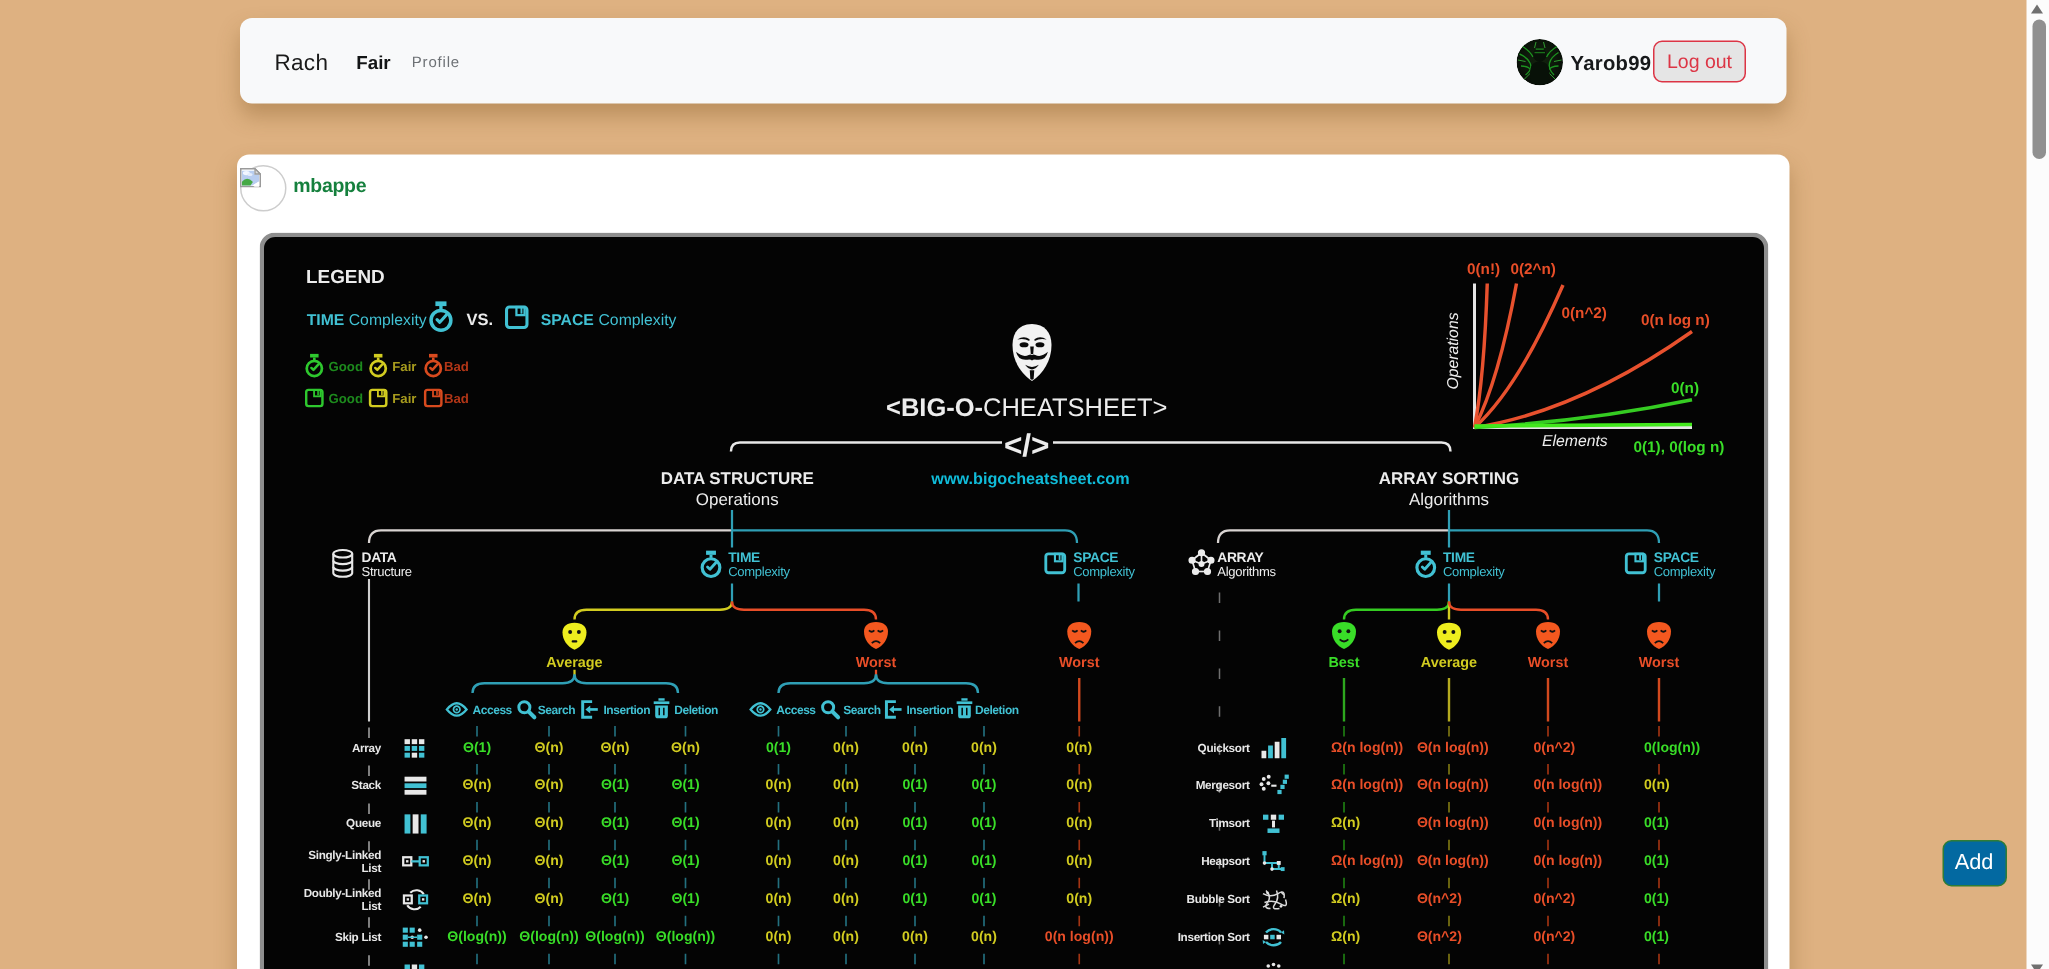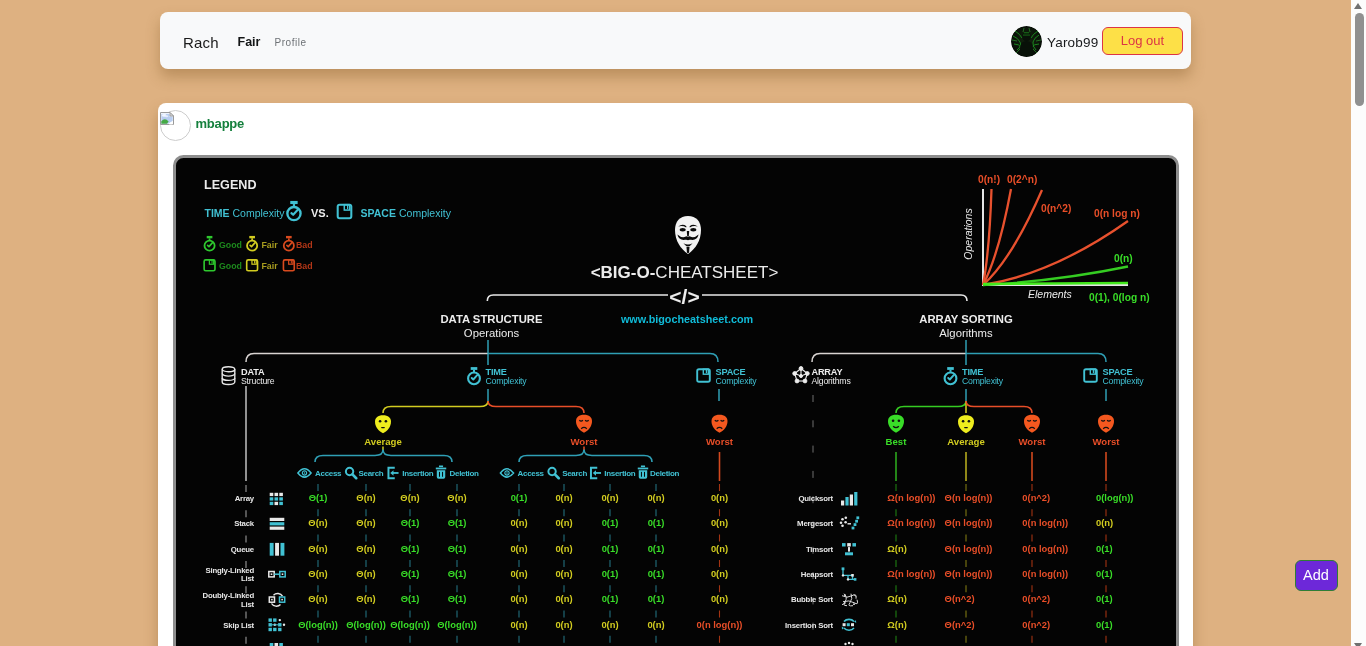--- a/index.html
+++ b/index.html
@@ -7,38 +7,38 @@
   body { background:#deb181; font-family:"Liberation Sans", sans-serif; position:relative; }
   .navbar {
     position:absolute; left:160px; top:12px; width:1031px; height:57px;
     background:#f8f9fa; border-radius:8px;
     box-shadow:0 8px 14px rgba(120,80,30,0.35);
   }
   .brand { position:absolute; left:23px; top:29.5px; font-size:15px; color:#1a1a1a; transform:translateY(-50%); font-weight:400; letter-spacing:0.2px;}
   .nav-home { position:absolute; left:77.5px; top:29.5px; transform:translateY(-50%); font-size:12.5px; font-weight:700; color:#131516; }
   .nav-profile { position:absolute; left:114.5px; top:29.5px; transform:translateY(-50%); font-size:10px; font-weight:400; color:#6d7175; letter-spacing:0.55px; }
   .avatar { position:absolute; left:851px; top:14px; width:31px; height:31px; border-radius:50%; overflow:hidden; }
-  .uname { position:absolute; left:887px; top:29.5px; transform:translateY(-50%); font-size:13.5px; font-weight:400; color:#17191b; letter-spacing:0.2px;}
+  .uname { position:absolute; left:887px; top:29.5px; transform:translateY(-50%); font-size:13.5px; font-weight:700; color:#17191b; letter-spacing:0.2px;}
   .logout {
-    position:absolute; left:942px; top:15px; width:81px; height:28px;
-    border:1px solid #dc3545; border-radius:6px; background:#fde047;
+    position:absolute; left:942px; top:15px; width:62px; height:28px;
+    border:1px solid #dc3545; border-radius:6px; background:#e5e5e5;
     color:#dc3545; font-size:13px; text-align:center; line-height:26px;
   }
   .card {
     position:absolute; left:157.5px; top:102.5px; width:1035.5px; height:600px;
     background:#ffffff; border-radius:8px;
     box-shadow:0 8px 14px rgba(120,80,30,0.35);
   }
   .brokenwrap { position:absolute; left:1px; top:7px; width:34px; height:34px; }
   .circ { position:absolute; left:1px; top:0px; width:31px; height:31px; border-radius:50%; border:1px solid #cdcdcd; }
   .mbappe { position:absolute; left:38px; top:13.5px; font-size:13px; font-weight:700; color:#15803d; letter-spacing:-0.2px;}
   .posterwrap { position:absolute; left:15.5px; top:52.5px; width:1006px; height:491px; overflow:hidden; }
   .addbtn {
     position:absolute; left:1294.5px; top:560px; width:43px; height:31px;
-    background:#6d28d9; border:1.5px solid #2f7d36; border-radius:6px;
+    background:#0369a1; border:1.5px solid #2f7d36; border-radius:6px;
     color:#ffffff; font-size:14.5px; text-align:center; line-height:28px;
   }
   .sb-track { position:absolute; left:1351px; top:0; width:15px; height:646px; background:#fcfcfc; }
   .sb-thumb { position:absolute; left:1354.5px; top:13px; width:9px; height:93px; background:#909090; border-radius:4.5px; }
   .sb-up { position:absolute; left:1354px; top:3px; width:0; height:0; border-left:4.5px solid transparent; border-right:4.5px solid transparent; border-bottom:6px solid #707070; }
   .sb-down { position:absolute; left:1354px; bottom:-3px; width:0; height:0; border-left:4.5px solid transparent; border-right:4.5px solid transparent; border-top:6px solid #707070; }
 </style>
 </head>
 <body>
   <div class="navbar">

